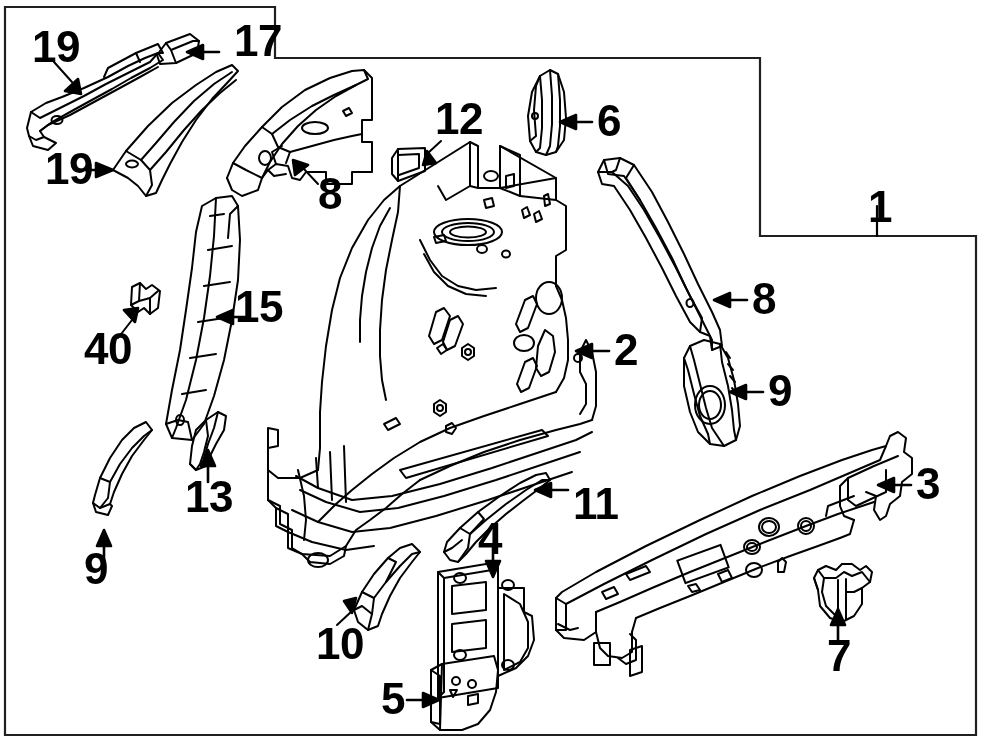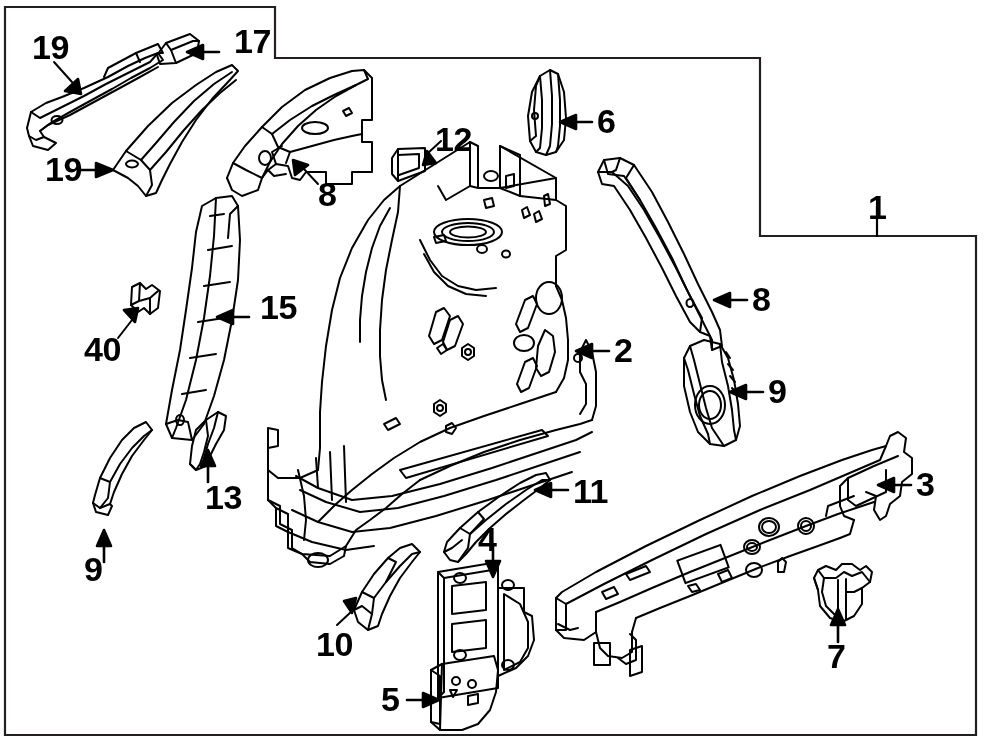--- a/index.html
+++ b/index.html
@@ -18,21 +18,21 @@
   #diagram{
     position:absolute;
     left:0; top:0;
     width:1000px;
     height:741px;
   }
   .callout{
     position:absolute;
     font-family:"Liberation Sans", sans-serif;
     font-weight:bold;
-    font-size:34px;
+    font-size:44px;
     line-height:34px;
     color:#000000;
     letter-spacing:-0.5px;
     user-select:none;
     white-space:nowrap;
   }
 </style>
 </head>
 <body>
 
@@ -402,24 +402,24 @@
   <div class="callout" style="left:868px;  top:190px;">1</div>
   <div class="callout" style="left:614px;  top:333px;">2</div>
   <div class="callout" style="left:916px;  top:467px;">3</div>
   <div class="callout" style="left:478px;  top:522px;">4</div>
   <div class="callout" style="left:381px;  top:682px;">5</div>
   <div class="callout" style="left:597px;  top:104px;">6</div>
   <div class="callout" style="left:827px;  top:639px;">7</div>
   <div class="callout" style="left:752px;  top:282px;">8</div>
   <div class="callout" style="left:768px;  top:374px;">9</div>
   <div class="callout" style="left:316px;  top:627px;">10</div>
-  <div class="callout" style="left:573px;  top:474px;">11</div>
-  <div class="callout" style="left:435px;  top:122px;">12</div>
-  <div class="callout" style="left:185px;  top:480px;margin-left:20px;">13</div>
+  <div class="callout" style="left:573px;  top:487px;">11</div>
+  <div class="callout" style="left:435px;  top:102px;">12</div>
+  <div class="callout" style="left:185px;  top:480px;">13</div>
   <div class="callout" style="left:318px;  top:177px;">8</div>
-  <div class="callout" style="left:260px;  top:290px;">15</div>
+  <div class="callout" style="left:235px;  top:290px;">15</div>
   <div class="callout" style="left:84px;   top:552px;">9</div>
   <div class="callout" style="left:234px;  top:24px;">17</div>
   <div class="callout" style="left:45px;   top:152px;">19</div>
   <div class="callout" style="left:32px;   top:30px;">19</div>
   <div class="callout" style="left:84px;   top:332px;">40</div>
 
 </div>
 
 </body></html>

